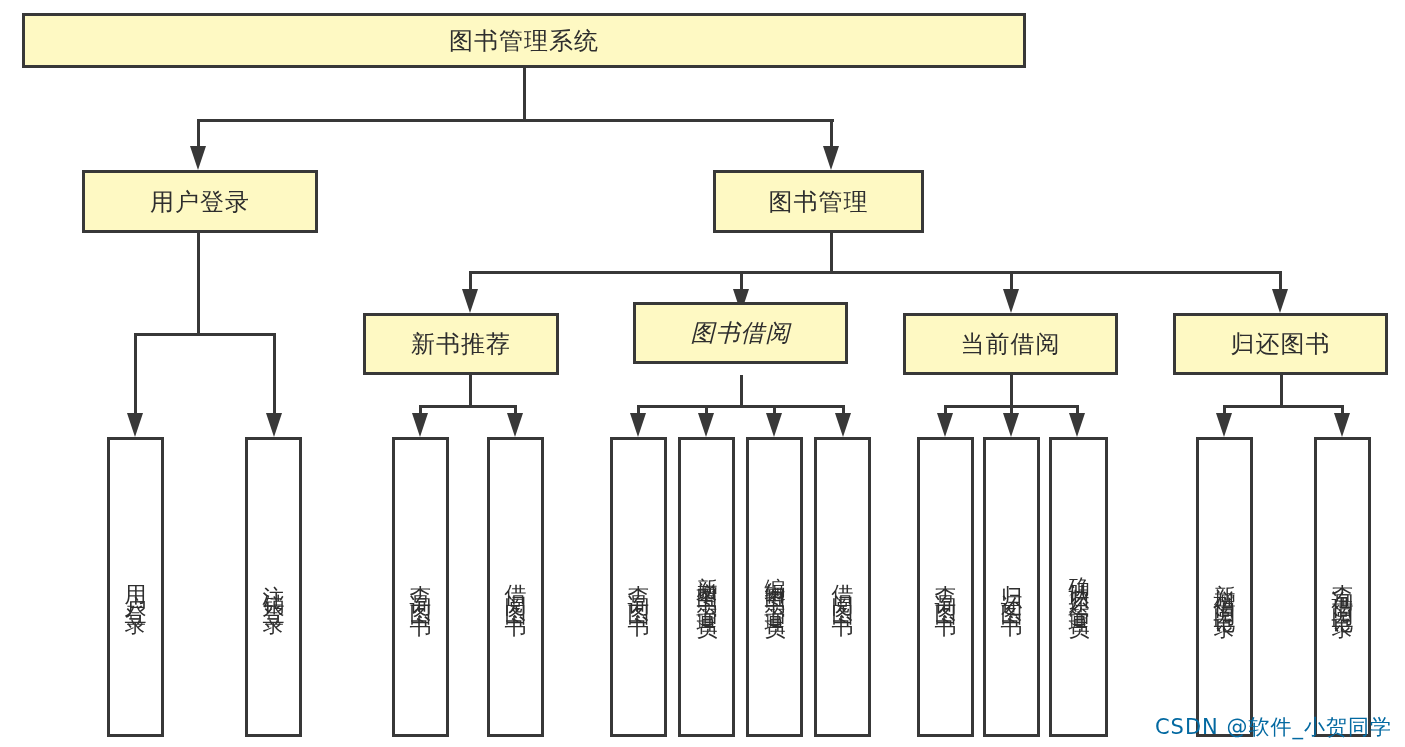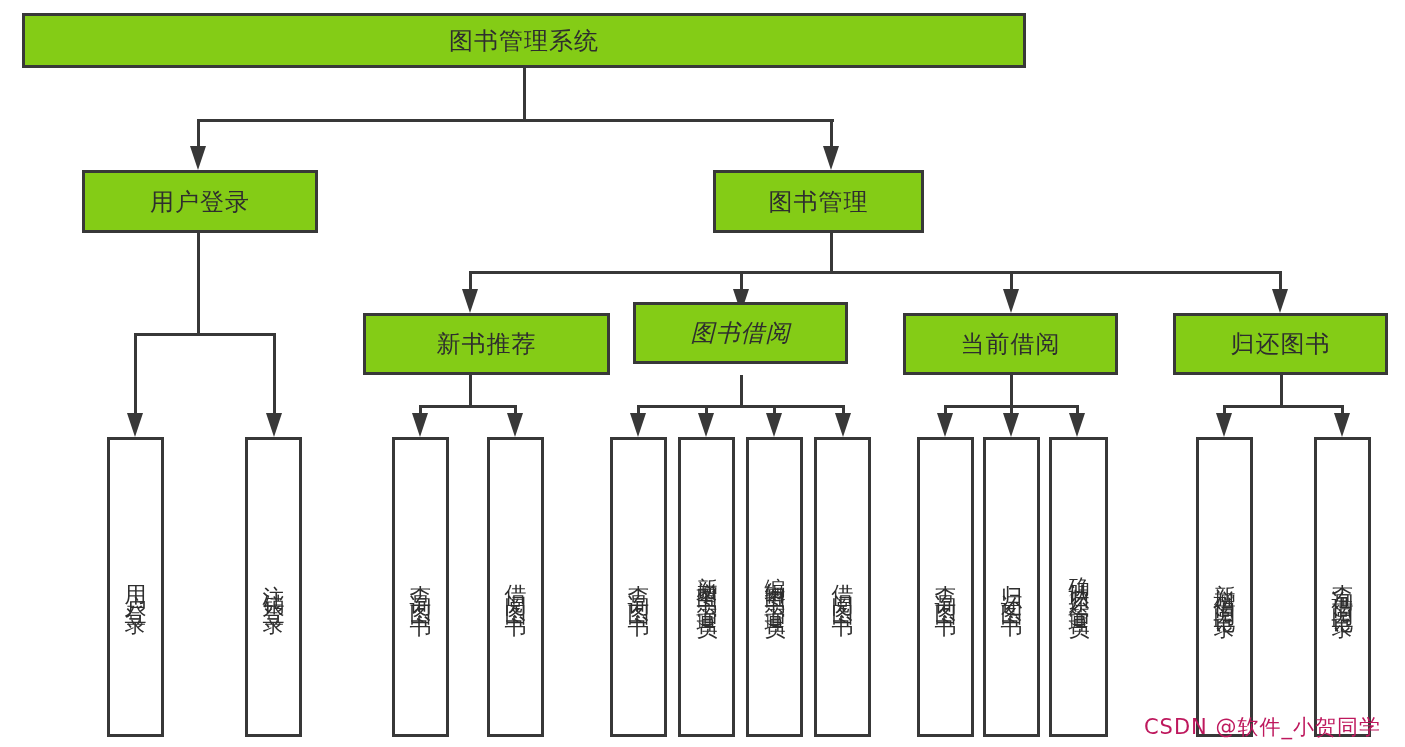--- a/index.html
+++ b/index.html
@@ -1,29 +1,29 @@
 <!DOCTYPE html>
 <html lang="zh"><head>
 <meta charset="utf-8">
 <style>
   html,body{margin:0;padding:0;background:#ffffff;}
   body{font-family:"DejaVu Sans","Liberation Sans",sans-serif;}
   #canvas{position:relative;width:1405px;height:747px;background:#ffffff;overflow:hidden;}
-  .hbox{position:absolute;box-sizing:border-box;background:#84cc16;border:3px solid #383838;
+  .hbox{position:absolute;box-sizing:border-box;background:#fef9c3;border:3px solid #383838;
         display:flex;align-items:center;justify-content:center;
         font-size:24px;color:#2e2e2e;letter-spacing:1px;white-space:nowrap;}
   .vbox{position:absolute;box-sizing:border-box;background:#ffffff;border:3px solid #383838;
         display:flex;align-items:center;justify-content:center;}
   .vtext{writing-mode:vertical-rl;font-size:22px;color:#2e2e2e;line-height:1;letter-spacing:10px;}
   .vtext.med{letter-spacing:7px;}
   .vtext.long{letter-spacing:6px;font-size:21px;}
   .line{position:absolute;background:#383838;}
   .arrow{position:absolute;width:0;height:0;border-left:8px solid transparent;
          border-right:8px solid transparent;border-top:24px solid #383838;}
-  .watermark{position:absolute;right:24px;bottom:6px;font-size:21px;color:#be185d;
+  .watermark{position:absolute;right:13px;bottom:6px;font-size:21px;color:#0369a1;
              letter-spacing:1px;white-space:nowrap;z-index:5;}
 </style>
 </head>
 <body>
 
 <div id="canvas">
 
   <div class="hbox" style="left:22px;top:13px;width:1004px;height:55px;">
     <span>图书管理系统</span>
   </div>
@@ -59,21 +59,21 @@
     <div class="line" style="left:469px;top:271px;width:3px;height:20px;"></div>
     <div class="arrow" style="left:462px;top:289px;"></div>
     <div class="line" style="left:740px;top:271px;width:3px;height:20px;"></div>
     <div class="arrow" style="left:733px;top:289px;"></div>
     <div class="line" style="left:1010px;top:271px;width:3px;height:20px;"></div>
     <div class="arrow" style="left:1003px;top:289px;"></div>
     <div class="line" style="left:1279px;top:271px;width:3px;height:20px;"></div>
     <div class="arrow" style="left:1272px;top:289px;"></div>
   </div>
 
-  <div class="hbox" style="left:363px;top:313px;width:247px;height:62px;">
+  <div class="hbox" style="left:363px;top:313px;width:196px;height:62px;">
     <span>新书推荐</span>
   </div>
   <div class="hbox" style="left:633px;top:302px;width:215px;height:62px;font-style:italic;">
     <span>图书借阅</span>
   </div>
   <div class="hbox" style="left:903px;top:313px;width:215px;height:62px;">
     <span>当前借阅</span>
   </div>
   <div class="hbox" style="left:1173px;top:313px;width:215px;height:62px;">
     <span>归还图书</span>

